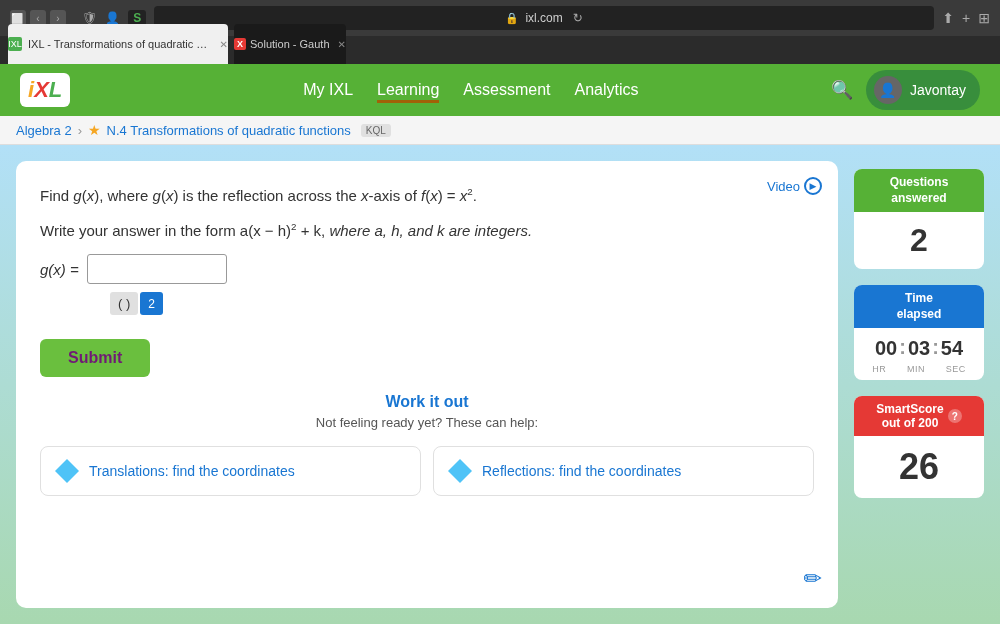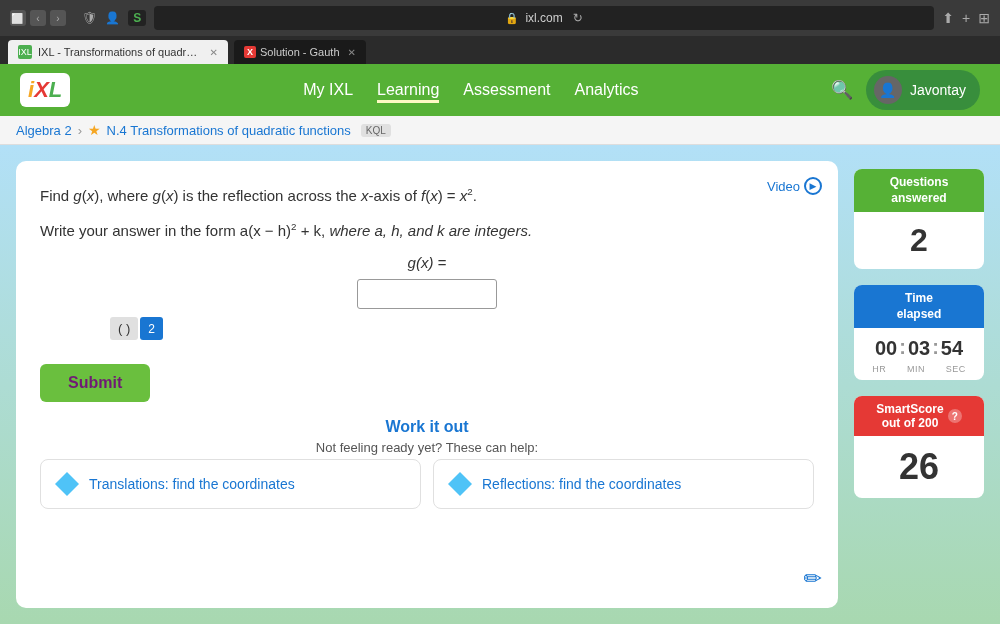--- a/index.html
+++ b/index.html
@@ -34,24 +34,24 @@
 
     
     .tab-bar {
       background: #2b2b2b;
       height: 28px;
       display: flex;
       align-items: flex-end;
       padding: 0 8px;
     }
     .tab {
-      height: 24px;
+      height: 40px;
       background: #f0f0f0;
       border-radius: 4px 4px 0 0;
-      padding: 0 10px;
+      padding: 0 0;
       display: flex;
       align-items: center;
       font-size: 11px;
       color: #333;
       gap: 6px;
       max-width: 220px;
     }
     .tab-favicon { width: 14px; height: 14px; background: #4caf50; border-radius: 2px; font-size: 9px; display: flex; align-items: center; justify-content: center; color: white; flex-shrink: 0; }
     .tab-title { overflow: hidden; text-overflow: ellipsis; white-space: nowrap; }
     .tab-solution {
@@ -91,21 +91,21 @@
     .nav-links { display: flex; gap: 24px; flex: 1; justify-content: center; }
     .nav-link {
       color: white;
       text-decoration: none;
       font-size: 16px;
       font-weight: 500;
       padding: 4px 0;
       cursor: pointer;
     }
     .nav-link.active {
-      border-bottom: 3px solid #fef9c3;
+      border-bottom: 3px solid #a16207;
       padding-bottom: 1px;
     }
     .nav-right { display: flex; align-items: center; gap: 12px; }
     .search-btn { background: none; border: none; color: white; font-size: 18px; cursor: pointer; }
     .user-btn {
       background: #388e3c;
       border: none;
       color: white;
       border-radius: 20px;
       padding: 6px 14px 6px 8px;
@@ -192,21 +192,20 @@
       margin-bottom: 12px;
       line-height: 1.5;
     }
     .question-text em { font-style: italic; }
     .answer-row {
       display: flex;
       align-items: center;
       gap: 8px;
       margin-top: 10px;
       margin-bottom: 8px;
-      flex-direction: column;
     }
     .answer-label { font-size: 15px; font-style: italic; color: #333; }
     .answer-input {
       width: 140px;
       height: 30px;
       border: 1px solid #999;
       border-radius: 3px;
       font-size: 14px;
       padding: 0 6px;
       outline: none;
@@ -252,21 +251,21 @@
     }
     .work-it-out-title {
       color: #1976d2;
       font-size: 16px;
       font-weight: bold;
       margin-bottom: 4px;
     }
     .work-it-out-subtitle {
       color: #555;
       font-size: 13px;
-      margin-bottom: 4px;
+      margin-bottom: 16px;
     }
     .help-cards {
       display: flex;
       gap: 12px;
     }
     .help-card {
       flex: 1;
       background: white;
       border-radius: 8px;
       padding: 12px 14px;

